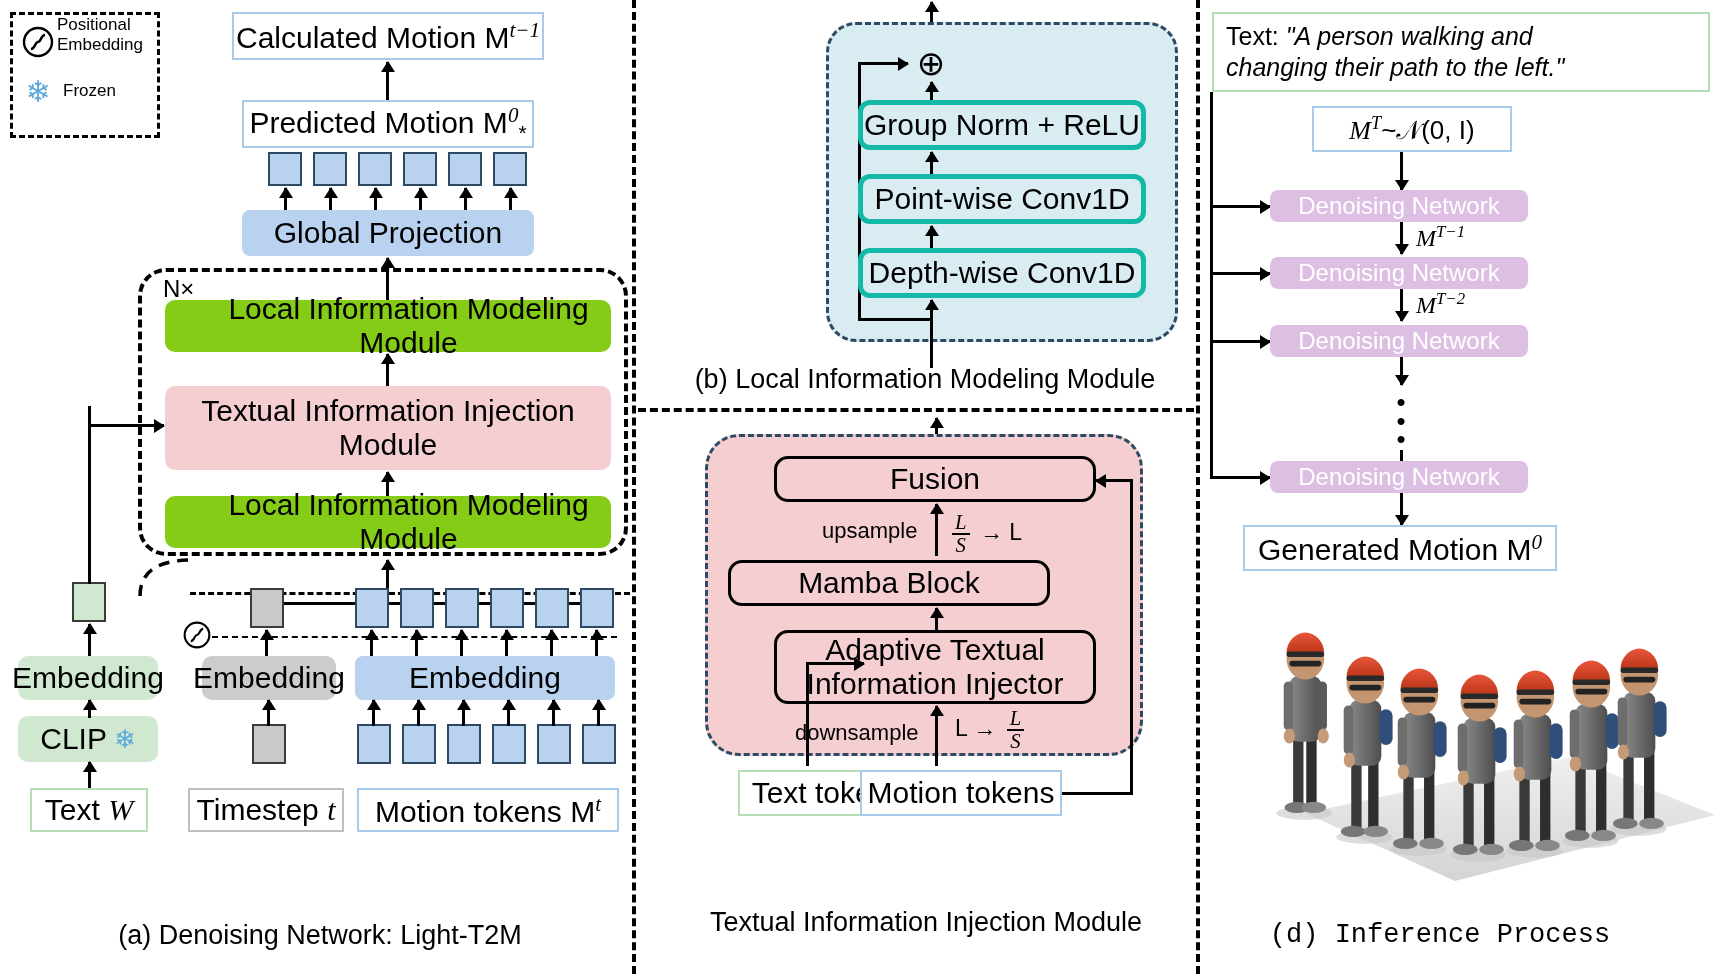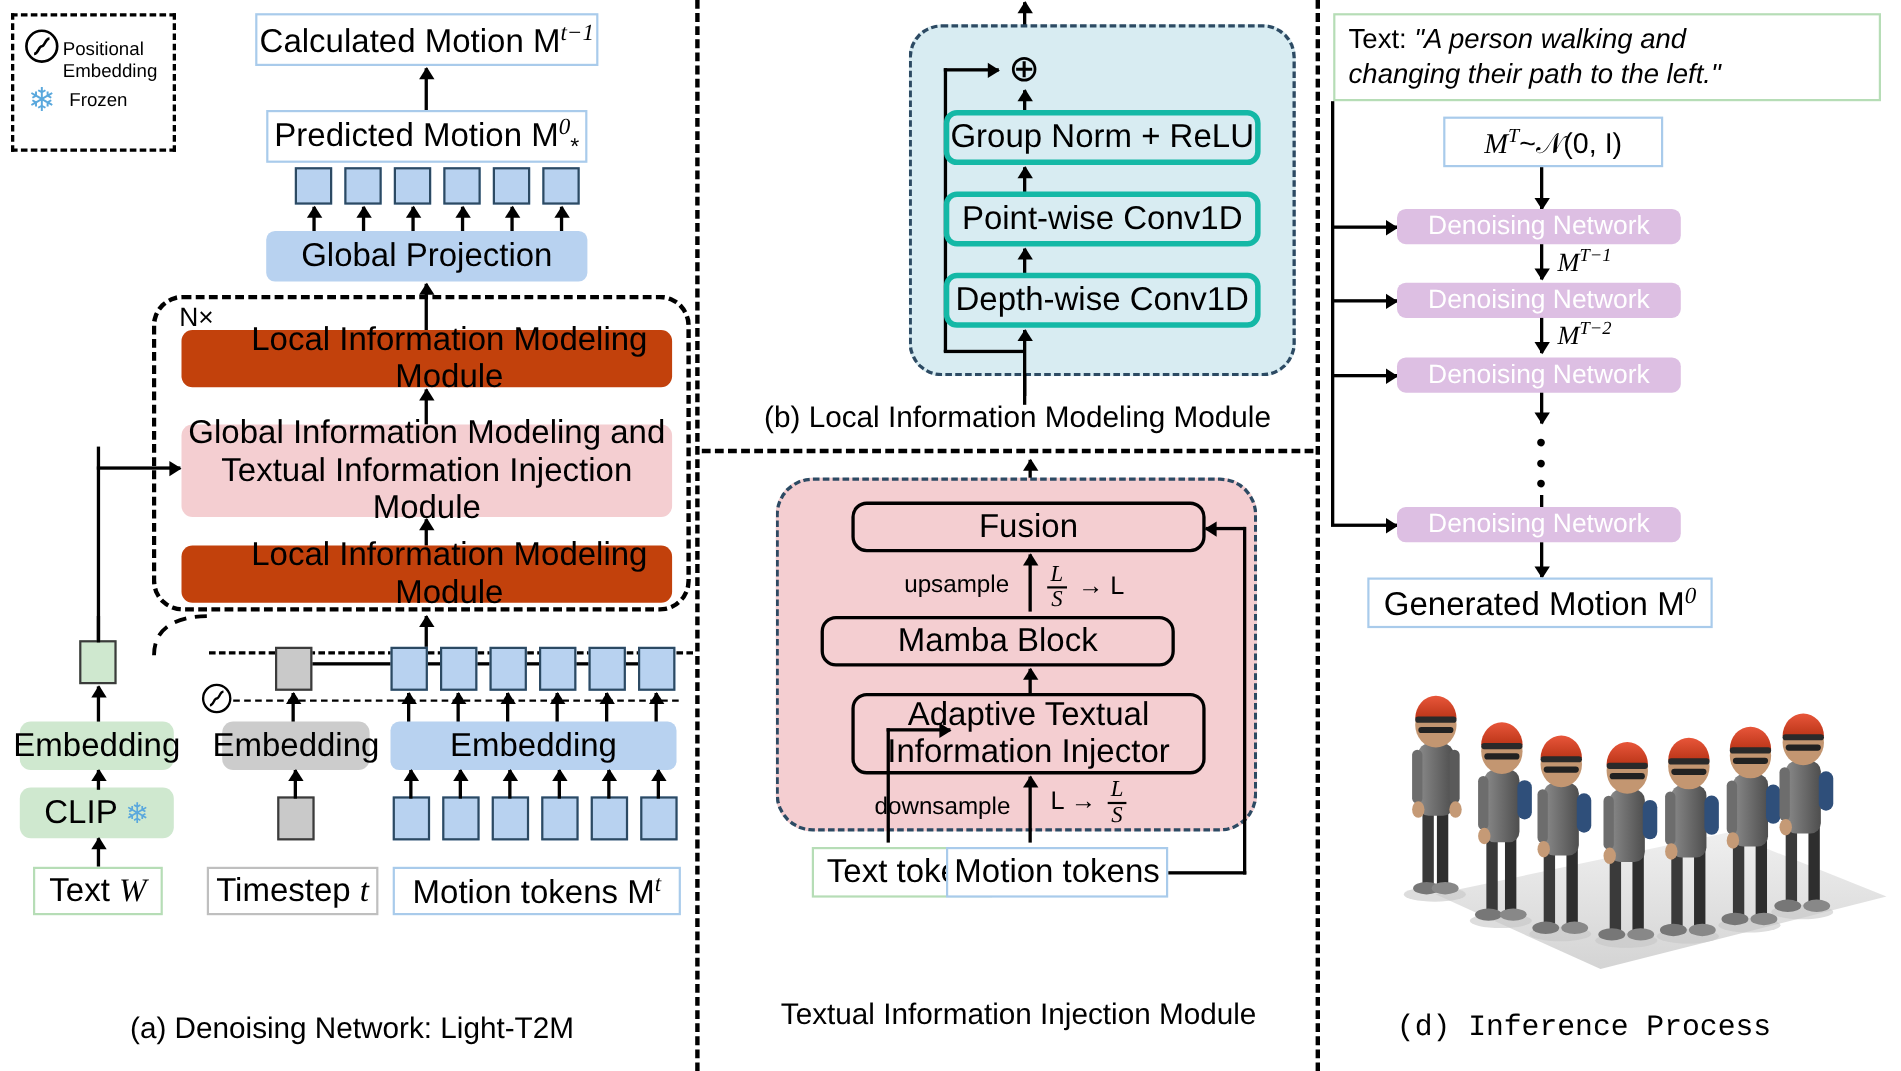--- a/index.html
+++ b/index.html
@@ -12,21 +12,21 @@
   .ctr { display:flex; align-items:center; justify-content:center; text-align:center; }
 
   
   .vdiv { border-left:4px dashed #000; }
   .hdiv { border-top:4px dashed #000; }
   .box-blue   { border:2px solid #a9cbeb; background:#fff; }
   .box-green  { border:2px solid #b6ddb6; background:#fff; }
   .box-gray   { border:2px solid #bfbfbf; background:#fff; }
 
   .fill-blue  { background:#b8d2f0; border-radius:8px; }
-  .fill-cyan  { background:#c2410c; border-radius:10px;padding-left:41px; }
+  .fill-cyan  { background:#84cc16; border-radius:10px;padding-left:41px; }
   .fill-pink  { background:#f4ced1; border-radius:10px; }
   .fill-green { background:#cfe8cf; border-radius:10px; }
   .fill-grayb { background:#cccccc; border-radius:10px; }
   .fill-purple{ background:#ddbfe3; border-radius:8px; color:#fff; }
 
   .tok       { background:#b8d2f0; border:2px solid #2c4a63; }
   .tok-gray  { background:#c9c9c9; border:2px solid #3b3b3b; }
   .tok-green { background:#cfe8cf; border:2px solid #3b3b3b; }
 
   
@@ -84,21 +84,21 @@
 <div class="abs vdiv" style="left:1196px; top:0px; height:974px;"></div>
 <div class="abs hdiv" style="left:638px; top:408px; width:556px;"></div>
 
 <div class="abs legend" style="left:10px; top:12px; width:150px; height:126px;">
   <div class="abs" style="left:8px; top:10px; width:34px; height:34px;">
     <svg width="34" height="34" viewBox="0 0 34 34">
       <circle cx="17" cy="17" r="14" fill="none" stroke="#000" stroke-width="2.4"></circle>
       <path d="M10 24 C 14 24, 14 17, 17 17 C 20 17, 20 10, 24 10" fill="none" stroke="#000" stroke-width="2.4"></path>
     </svg>
   </div>
-  <div class="abs" style="left:44px; top:20px; width:104px; font-size:17px; line-height:1.15;">
+  <div class="abs" style="left:44px; top:0; width:104px; font-size:17px; line-height:1.15;">
     <div>Positional</div>
     <div>Embedding</div>
   </div>
   <div class="abs" style="left:8px; top:60px; width:34px; height:34px; color:#5aa8dd; font-size:30px; line-height:34px; text-align:center;">❄</div>
   <div class="abs" style="left:50px; top:66px; font-size:17px;">Frozen</div>
 </div>
 
 <div class="abs box-blue ctr" style="left:232px; top:12px; width:312px; height:48px;">
   <span class="lbl">
     <span>Calculated Motion M</span><span class="sup">t−1</span>
@@ -132,21 +132,20 @@
 
 <div class="abs dash-round-black" style="left:138px; top:268px; width:490px; height:288px;"></div>
 <div class="abs" style="left:163px; top:275px; font-size:24px;">N×</div>
 
 <div class="abs fill-cyan ctr" style="left:165px; top:300px; width:446px; height:52px;">
   <span class="lbl">Local Information Modeling Module</span>
 </div>
 <div class="abs vline arrow-up" style="left:386px; top:354px; height:32px;"></div>
 
 <div class="abs fill-pink ctr" style="left:165px; top:386px; width:446px; height:84px; flex-direction:column;">
-  <span class="lbl">Global Information Modeling and</span>
   <span class="lbl">Textual Information Injection Module</span>
 </div>
 <div class="abs vline arrow-up" style="left:386px; top:472px; height:24px;"></div>
 
 <div class="abs fill-cyan ctr" style="left:165px; top:496px; width:446px; height:52px;">
   <span class="lbl">Local Information Modeling Module</span>
 </div>
 
 <div class="abs vline" style="left:88px; top:406px; height:184px;"></div>
 <div class="abs hline arrow-rt" style="left:88px; top:424px; width:76px;"></div>
@@ -284,21 +283,21 @@
 <div class="abs vline arrow-up" style="left:935px; top:504px; height:52px;"></div>
 <div class="abs" style="left:822px; top:518px; font-size:22px;">upsample</div>
 <div class="abs" style="left:952px; top:512px; font-size:23px;">
   <span class="frac">
       <span>L</span>
       <span>S</span>
     </span>
   <span class="m" style="margin-left:4px;">→ L</span>
 </div>
 
-<div class="abs rblock-pink ctr" style="left:746px; top:560px; width:322px; height:46px;">
+<div class="abs rblock-pink ctr" style="left:728px; top:560px; width:322px; height:46px;">
   <span class="lbl">Mamba Block</span>
 </div>
 <div class="abs vline arrow-up" style="left:935px; top:608px; height:24px;"></div>
 
 <div class="abs rblock-pink ctr" style="left:774px; top:630px; width:322px; height:74px; flex-direction:column;">
   <span class="lbl">Adaptive Textual</span>
   <span class="lbl">Information Injector</span>
 </div>
 <div class="abs vline arrow-up" style="left:935px; top:706px; height:60px;"></div>
 <div class="abs" style="left:795px; top:720px; font-size:22px;">downsample</div>

